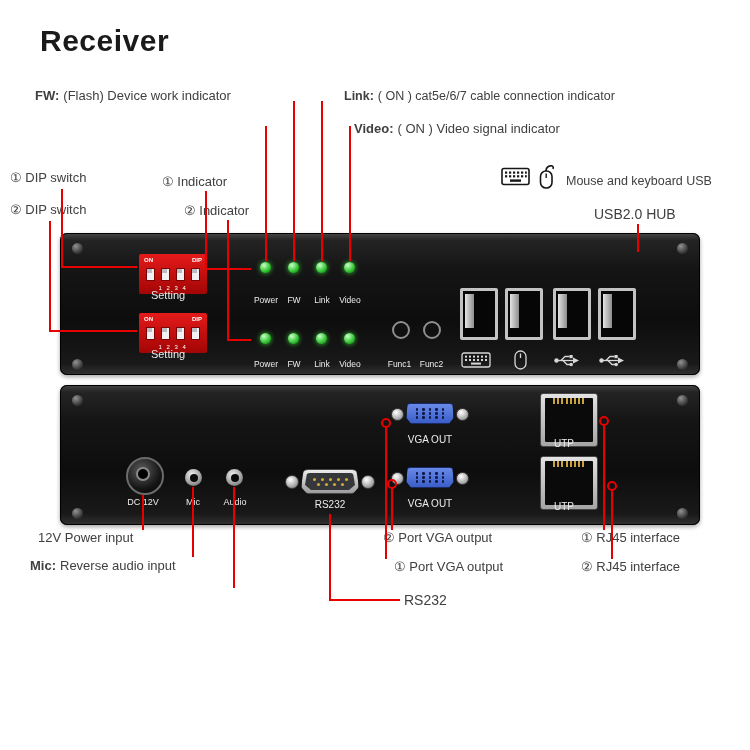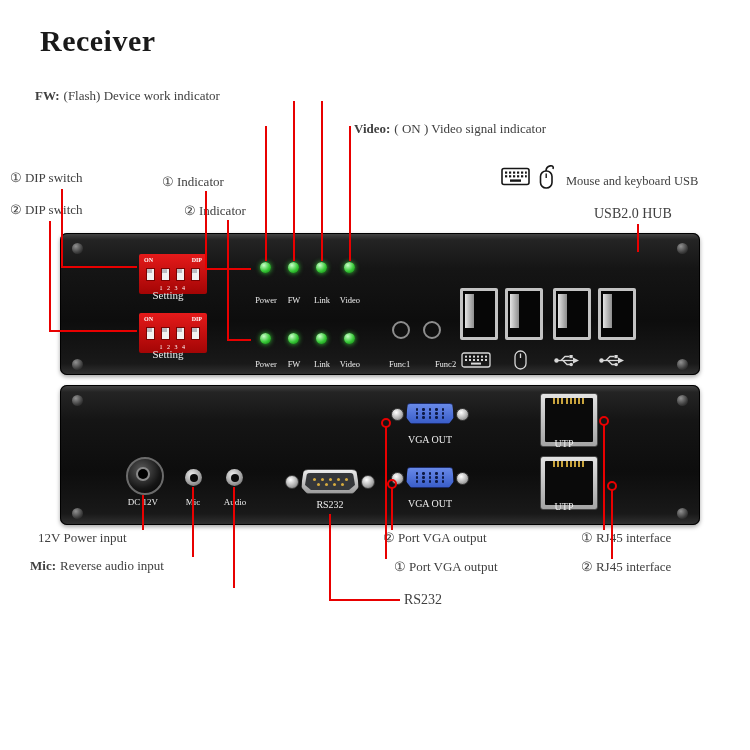--- a/index.html
+++ b/index.html
@@ -1,17 +1,17 @@
 <!DOCTYPE html>
 <html><head>
 <meta charset="utf-8">
 <style>
   html,body{margin:0;padding:0;background:#fff;}
   .stage{position:relative;width:718px;height:750px;background:#fff;overflow:hidden;
-         font-family:Liberation Serif, serif;color:#141414;}
+         font-family:Liberation Sans, sans-serif;color:#141414;}
   .title{position:absolute;left:40px;top:24px;font-size:30px;font-weight:600;letter-spacing:.5px;color:#1a1a1a;}
   .ann{position:absolute;font-size:13px;white-space:nowrap;color:#404040;line-height:1.15;}
   .ann b{margin-right:4px;}
   .sm{font-size:12.5px;}
   .lg{font-size:14px;}
   .panel{position:absolute;left:60px;width:640px;border-radius:7px;
          background:linear-gradient(180deg,#474747 0,#242424 5%,#151515 25%,#0d0d0d 62%,#191919 92%,#323232 100%);
          box-shadow:inset 0 0 0 1px #000,0 2px 4px rgba(0,0,0,.35);}
   .screw{position:absolute;width:11px;height:11px;border-radius:50%;
          background:radial-gradient(circle at 35% 30%,#929292,#3e3e3e 60%,#101010);}
@@ -23,21 +23,21 @@
   .dip-mid i{position:relative;display:block;width:7px;height:11px;background:#f2f2f2;border:1px solid #7a0202;}
   .dip-mid i::after{content:"";position:absolute;left:0;top:0;width:5px;height:4px;background:#b9bcc2;}
   .dip-num{color:#fff;font-size:6px;line-height:1;text-align:center;letter-spacing:1.5px;}
   .led-row{position:absolute;display:flex;gap:17px;}
   .led{width:11px;height:11px;border-radius:50%;
        background:radial-gradient(circle at 35% 30%,#c9ffc9,#37c837 55%,#0b710b);
        box-shadow:0 0 5px rgba(70,255,70,.75);}
   .led-labels{position:absolute;display:flex;color:#ececec;font-size:8.5px;line-height:1;}
   .led-labels span{width:28px;text-align:center;}
   .func{position:absolute;width:14px;height:14px;border-radius:50%;background:#101010;border:2px solid #8e8e8e;}
-  .func-labels{position:absolute;display:flex;gap:17px;color:#ececec;font-size:8.5px;line-height:1;}
+  .func-labels{position:absolute;display:flex;gap:3px;color:#ececec;font-size:8.5px;line-height:1;}
   .func-labels span{width:29px;text-align:center;}
   .usb{position:absolute;top:288px;width:32px;height:46px;background:#060606;border:3px solid #c3c3c3;border-radius:2px;}
   .usb i{position:absolute;left:2px;top:3px;width:9px;height:34px;background:linear-gradient(90deg,#e4e4e4,#8d8d8d);}
   .picon{position:absolute;}
   .dc-jack{position:absolute;left:126px;top:457px;width:34px;height:34px;border-radius:50%;
            background:radial-gradient(circle at 40% 33%,#5c5c5c,#161616 60%,#000);border:2px solid #6b6b6b;}
   .dc-jack::after{content:"";position:absolute;left:10px;top:10px;width:10px;height:10px;border-radius:50%;
                   background:#000;box-shadow:0 0 0 2px #8a8a8a;}
   .jack{position:absolute;width:17px;height:17px;border-radius:50%;
         background:radial-gradient(circle at 40% 33%,#f0f0f0,#9a9a9a 60%,#545454);}
@@ -68,20 +68,21 @@
   .lines{position:absolute;left:0;top:0;width:750px;height:750px;pointer-events:none;}
 </style>
 </head>
 <body>
 
 <div class="stage">
 
   <div class="title">Receiver</div>
 
   <div class="ann" style="left:35px;top:89px"><b>FW:</b><span>(Flash) Device work indicator</span></div>
+  <div class="ann sm" style="left:344px;top:89px"><b>Link:</b><span>( ON )  cat5e/6/7 cable connection indicator</span></div>
   <div class="ann" style="left:354px;top:122px"><b>Video:</b><span>( ON ) Video signal indicator</span></div>
   <div class="ann" style="left:10px;top:171px">① DIP switch</div>
   <div class="ann" style="left:162px;top:175px">① Indicator</div>
   <div class="ann" style="left:10px;top:203px">② DIP switch</div>
   <div class="ann" style="left:184px;top:204px">② Indicator</div>
   <div class="ann sm" style="left:566px;top:174px">Mouse and keyboard USB</div>
   <div class="ann lg" style="left:594px;top:206px">USB2.0 HUB</div>
 
   <svg class="picon" style="left:501px;top:167px" width="30" height="20">
     <rect x="1" y="1.5" width="27" height="16" rx="2" fill="#fff" stroke="#161616" stroke-width="1.6"></rect>

